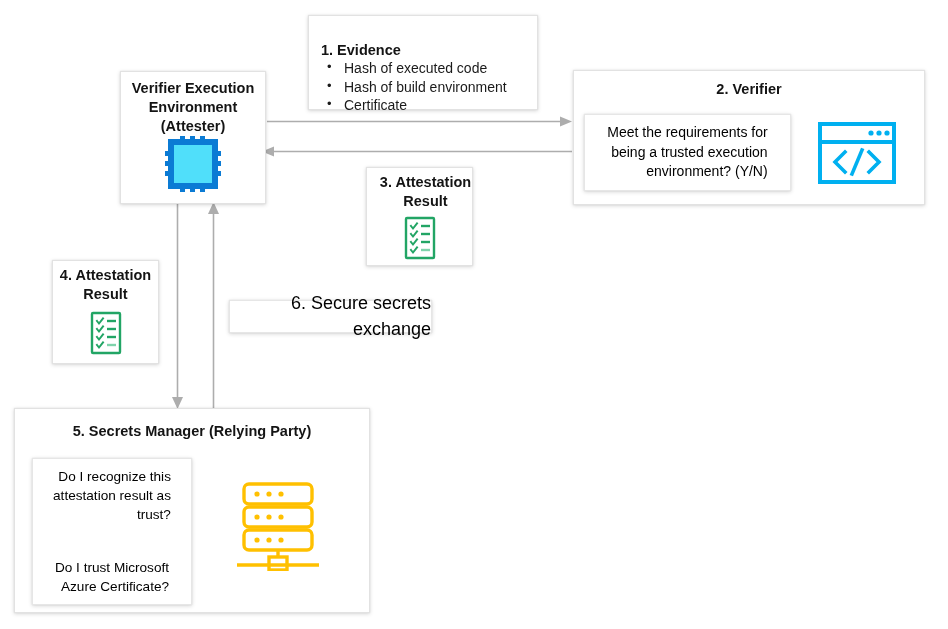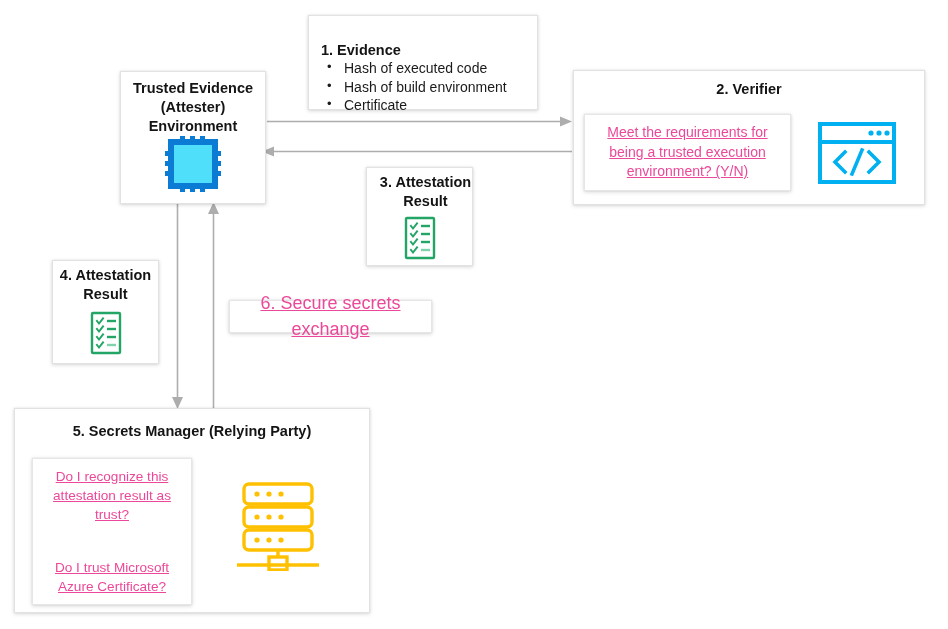--- a/index.html
+++ b/index.html
@@ -35,24 +35,23 @@
   }
   .note {
     position: absolute;
     background: #ffffff;
     border: 1px solid #e6e6e6;
     box-shadow: 0 1px 4px rgba(0,0,0,0.17), 0 0 1px rgba(0,0,0,0.12);
     box-sizing: border-box;
   }
   .note-text {
     font-size: 14px;
-    text-align: center;
-    color: #ec4899;
+    text-align: right;
+    color: #000000;
     line-height: 1.42;
-    text-decoration: underline;
   }
 
   
   #evidence-card {
     left: 308px; top: 15px; width: 230px; height: 95px;
     padding: 26px 12px 0 12px;
   }
   #evidence-card .ev-title {
     font-size: 14.5px;
     font-weight: bold;
@@ -209,23 +208,23 @@
       </li>
       <li>
         <span class="bullet">•</span>
         <span>Certificate</span>
       </li>
     </ul>
   </div>
 
   <div class="card" id="tee-card">
     <div class="card-title">
-      <div>Trusted Evidence</div>
+      <div>Verifier Execution</div>
+      <div>Environment</div>
       <div>(Attester)</div>
-      <div>Environment</div>
     </div>
     <div id="tee-icon-wrap">
       <svg width="60" height="60" viewBox="0 0 60 60">
 
         <g fill="#0b7bd4">
           <rect x="17" y="2" width="5" height="8"></rect>
           <rect x="27" y="2" width="5" height="8"></rect>
           <rect x="37" y="2" width="5" height="8"></rect>
           <rect x="17" y="50" width="5" height="8"></rect>
           <rect x="27" y="50" width="5" height="8"></rect>

